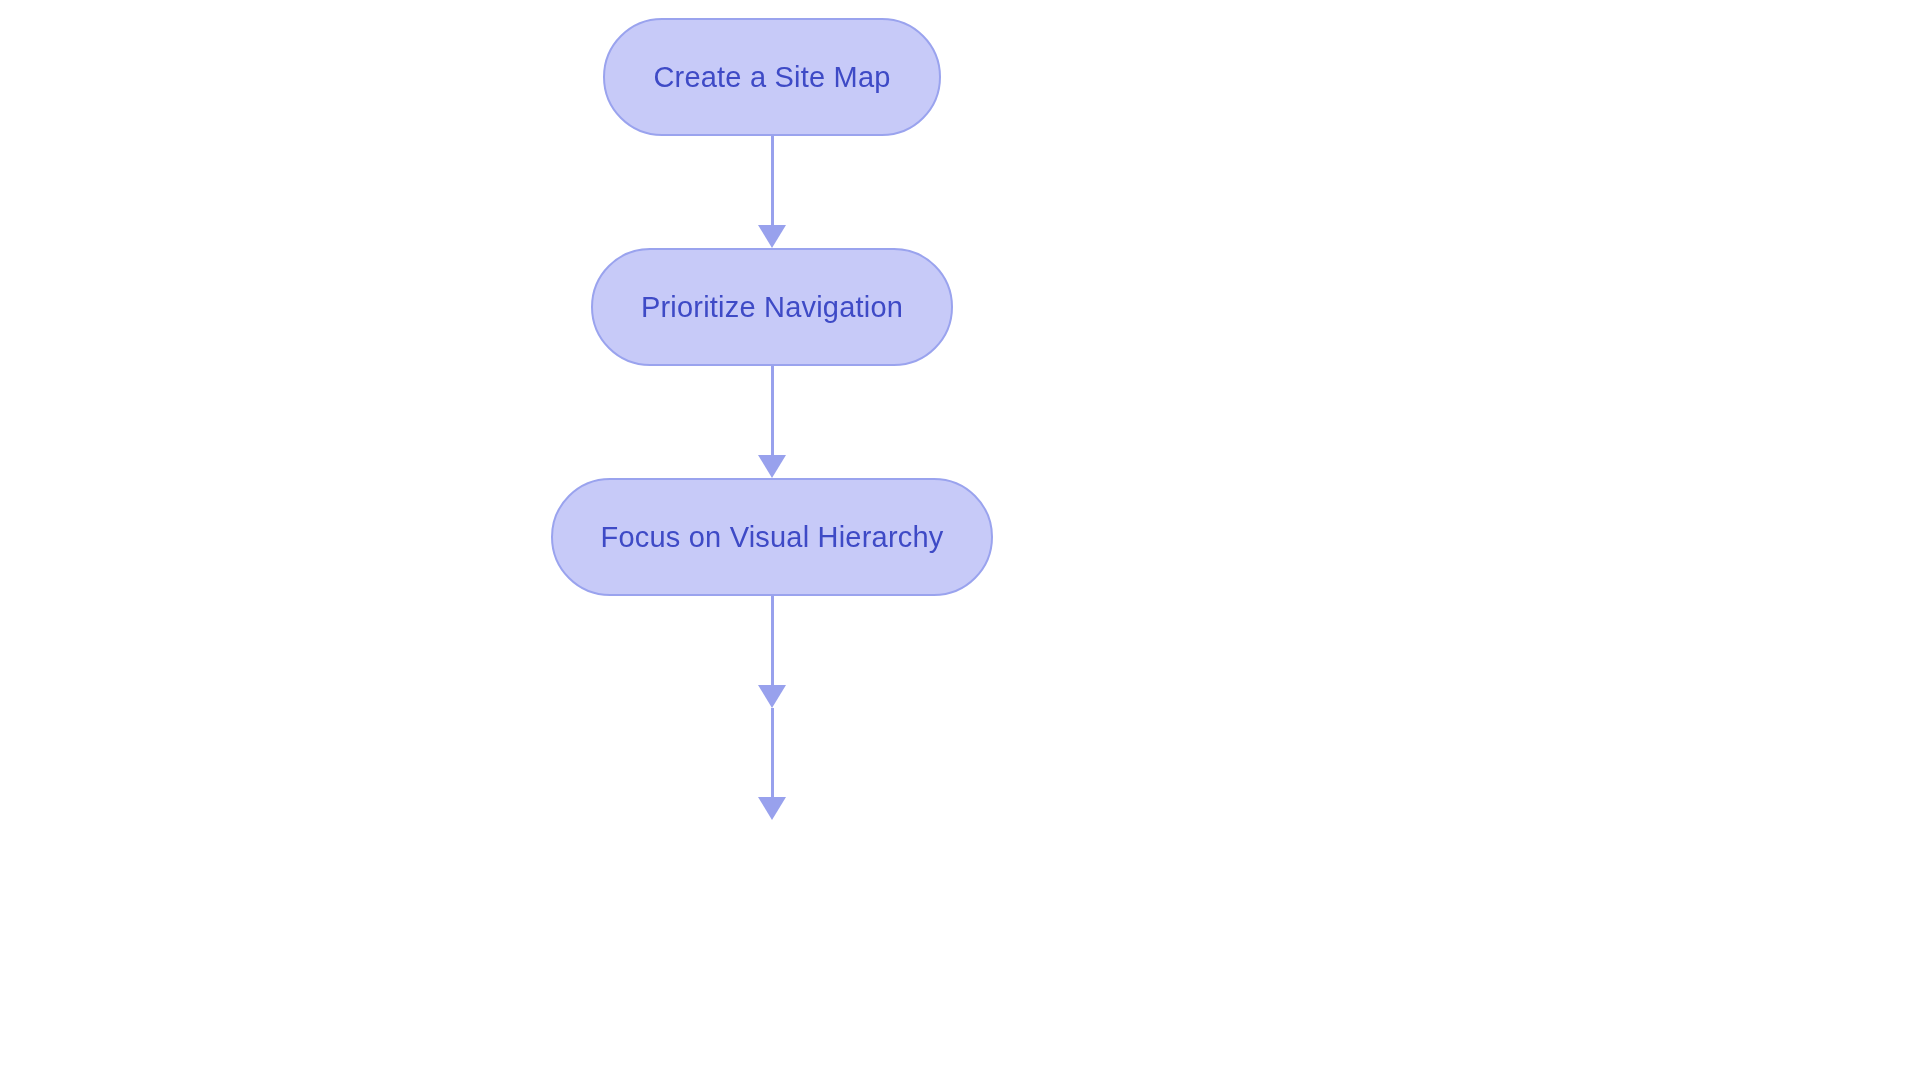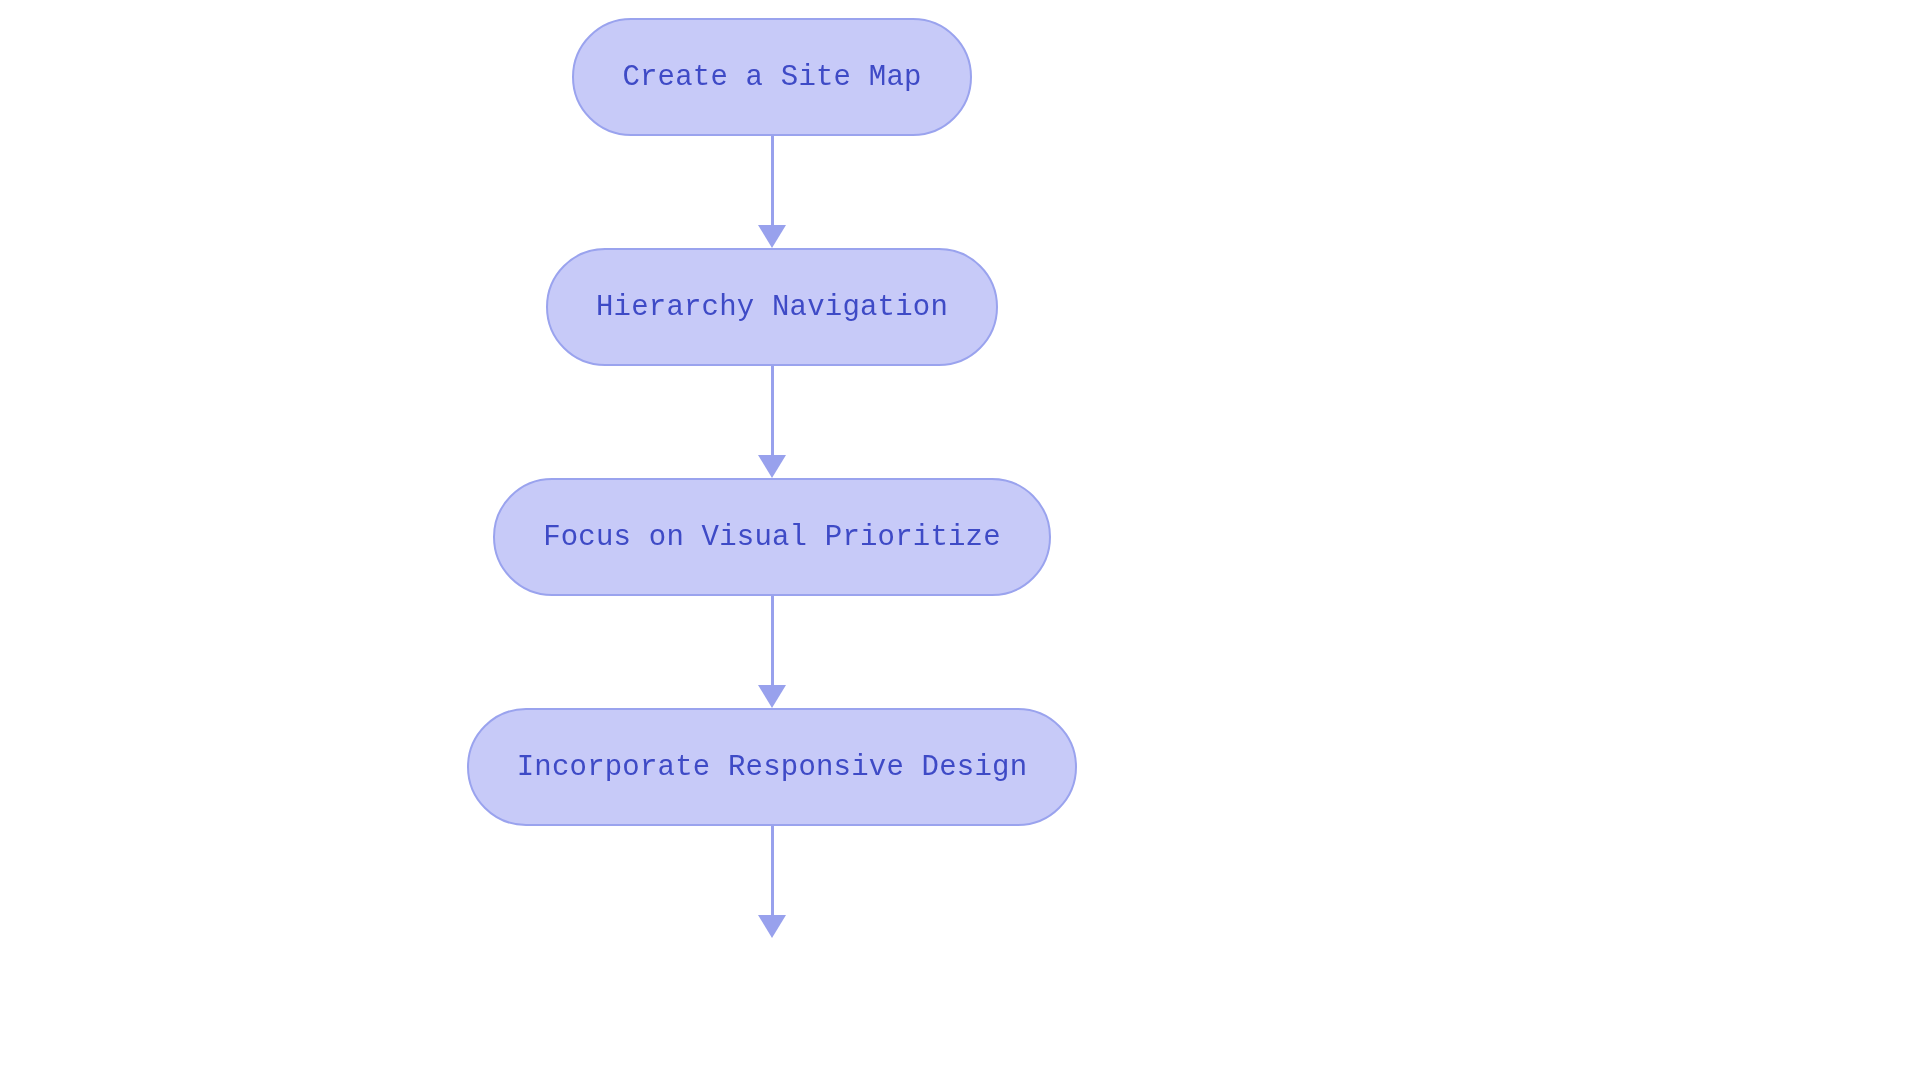--- a/index.html
+++ b/index.html
@@ -5,21 +5,21 @@
   html, body {
     margin: 0;
     padding: 0;
     background: #ffffff;
   }
   .canvas {
     position: relative;
     width: 1544px;
     height: 1083px;
     background: var(--background, #ffffff);
-    font-family: Liberation Mono, monospace;
+    font-family: Liberation Sans, sans-serif;
     overflow: hidden;
   }
   .flow {
     position: absolute;
     inset: 0;
     display: flex;
     flex-direction: column;
     align-items: center;
     padding-top: 18px;
     box-sizing: border-box;
@@ -75,40 +75,37 @@
     <div class="node">
       <span class="node-label">Create a Site Map</span>
     </div>
 
     <div class="connector">
       <div class="line"></div>
       <div class="arrowhead"></div>
     </div>
 
     <div class="node">
-      <span class="node-label">Hierarchy Navigation</span>
+      <span class="node-label">Prioritize Navigation</span>
     </div>
 
     <div class="connector">
       <div class="line"></div>
       <div class="arrowhead"></div>
     </div>
 
     <div class="node">
-      <span class="node-label">Focus on Visual Prioritize</span>
+      <span class="node-label">Focus on Visual Hierarchy</span>
     </div>
 
     <div class="connector">
       <div class="line"></div>
       <div class="arrowhead"></div>
     </div>
 
-    <div class="node">
-      <span class="node-label">Incorporate Responsive Design</span>
-    </div>
 
     <div class="connector">
       <div class="line"></div>
       <div class="arrowhead"></div>
     </div>
 
 
   </div>
 </div>
 

